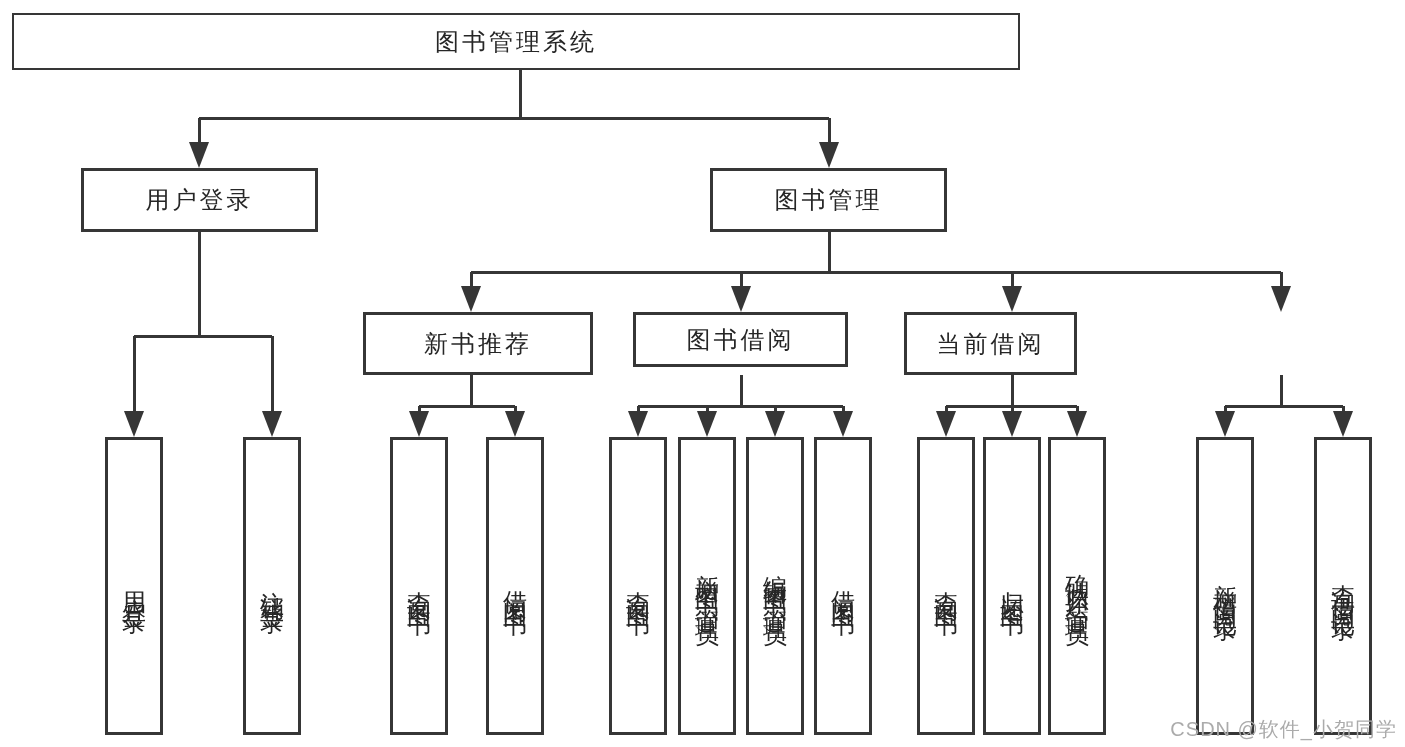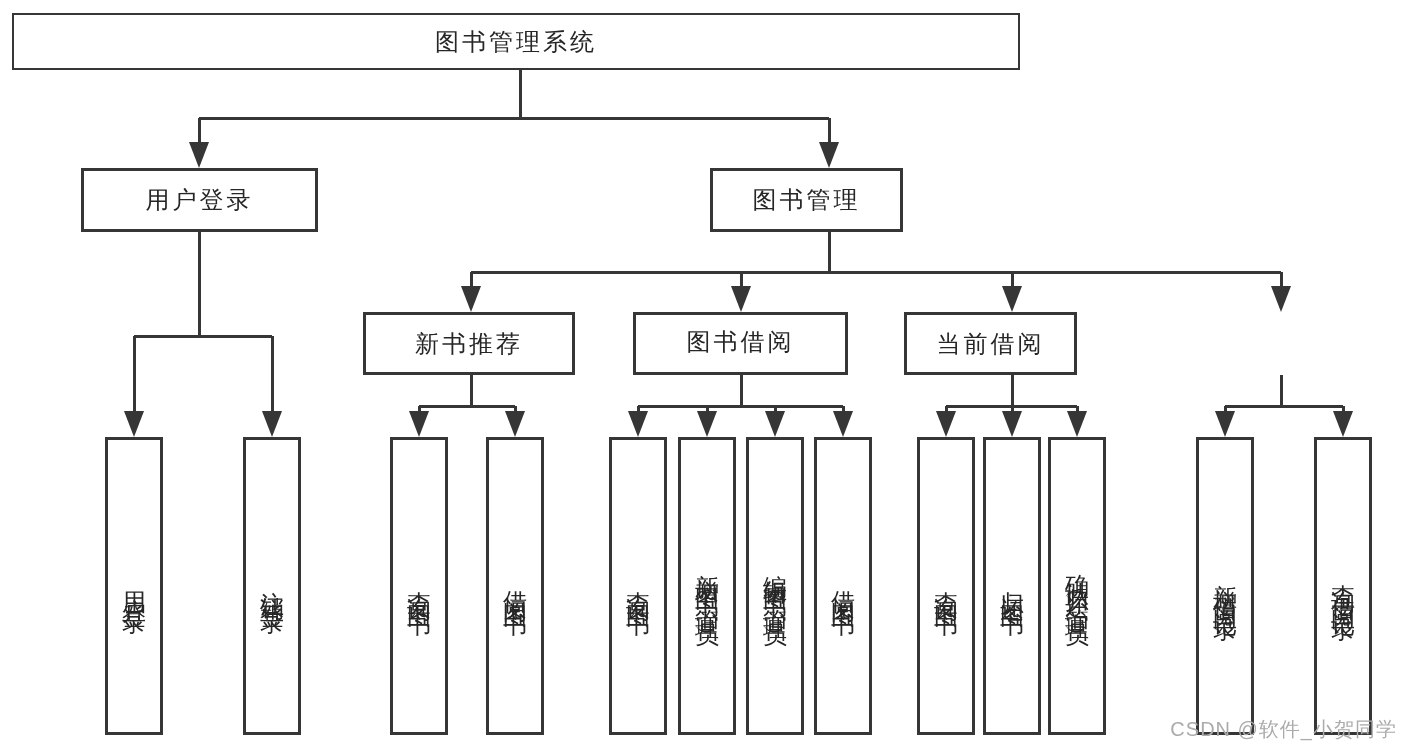--- a/index.html
+++ b/index.html
@@ -117,24 +117,24 @@
       <polygon points="1012,437 1002,411 1022,411"></polygon>
       <polygon points="1077,437 1067,411 1087,411"></polygon>
       <polygon points="1225,437 1215,411 1235,411"></polygon>
       <polygon points="1343,437 1333,411 1353,411"></polygon>
     </g>
   </svg>
 
   <div class="box root hlabel" style="left:12px; top:13px; width:1008px; height:57px;">图书管理系统</div>
 
   <div class="box hlabel" style="left:81px; top:168px; width:237px; height:64px;">用户登录</div>
-  <div class="box hlabel" style="left:710px; top:168px; width:193px; height:64px;">图书管理</div>
+  <div class="box hlabel" style="left:710px; top:168px; width:237px; height:64px;">图书管理</div>
 
-  <div class="box hlabel" style="left:363px; top:312px; width:212px; height:63px;">新书推荐</div>
-  <div class="box hlabel" style="left:633px; top:312px; width:215px; height:63px;font-family:Liberation Mono, monospace;">图书借阅</div>
+  <div class="box hlabel" style="left:363px; top:312px; width:230px; height:63px;">新书推荐</div>
+  <div class="box hlabel" style="left:633px; top:312px; width:215px; height:55px;">图书借阅</div>
   <div class="box hlabel" style="left:904px; top:312px; width:173px; height:63px;">当前借阅</div>
 
   <div class="box leaf" style="left:105px; top:437px; width:58px; height:298px;">用户登录</div>
   <div class="box leaf" style="left:243px; top:437px; width:58px; height:298px;">注销登录</div>
 
   <div class="box leaf" style="left:390px; top:437px; width:58px; height:298px;">查询图书</div>
   <div class="box leaf" style="left:486px; top:437px; width:58px; height:298px;">借阅图书</div>
 
   <div class="box leaf" style="left:609px; top:437px; width:58px; height:298px;">查询图书</div>
   <div class="box leaf" style="left:678px; top:437px; width:58px; height:298px;">新增图书（管理员）</div>

